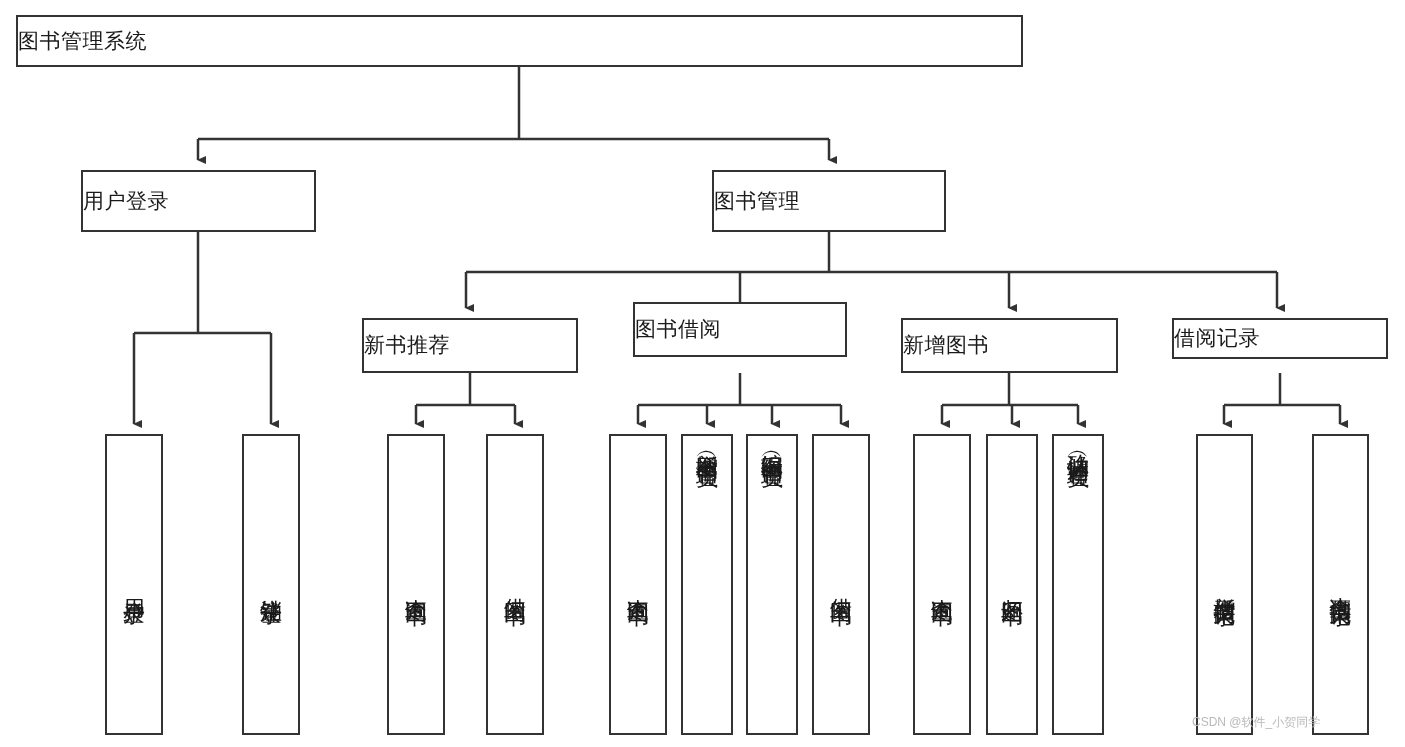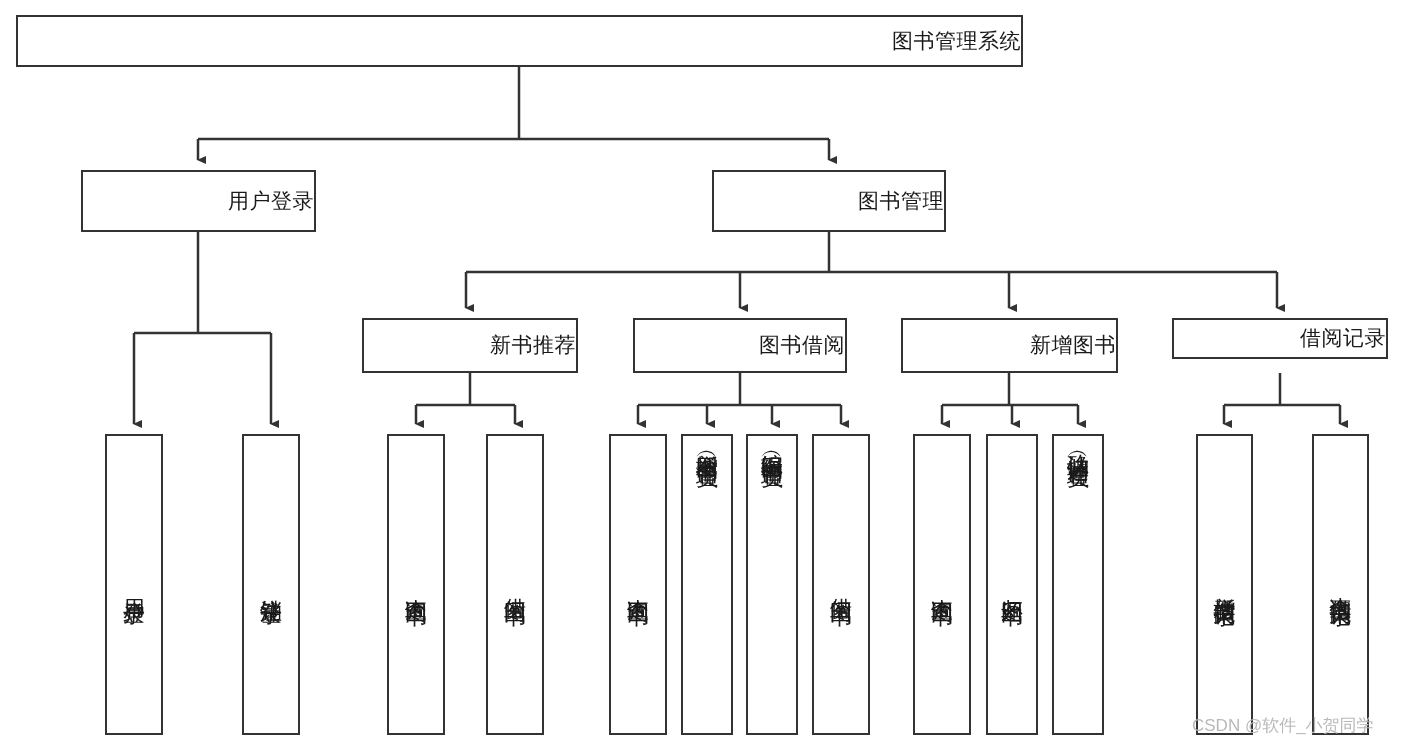--- a/index.html
+++ b/index.html
@@ -25,21 +25,21 @@
     width: 1405px;
     height: 747px;
   }
   .node {
     position: absolute;
     box-sizing: border-box;
     background: #ffffff;
     border: 2px solid #333333;
     display: flex;
     align-items: center;
-    justify-content: flex-end;
+    justify-content: flex-start;
     z-index: 2;
   }
   .node-label {
     color: #1a1a1a;
     letter-spacing: 0.5px;
     white-space: nowrap;
     line-height: 1.05;
   }
   .node.horizontal .node-label {
     font-size: 21px;
@@ -55,21 +55,21 @@
     font-size: 22px;
     letter-spacing: 2px;
     line-height: 1;
   }
   .node.vertical.centered {
     align-items: center;
   }
   .watermark {
     position: absolute;
     color: #b9b9b9;
-    font-size: 17px;
+    font-size: 12px;
     white-space: nowrap;
     z-index: 5;
     font-family: "Liberation Sans", "DejaVu Sans", sans-serif;
   }
 </style>
 </head>
 <body>
 
 <div id="diagram-root">
 
@@ -143,21 +143,21 @@
   <div class="node horizontal" style="left: 81px; top: 170px; width: 235px; height: 62px;">
     <span class="node-label">用户登录</span>
   </div>
   <div class="node horizontal" style="left: 712px; top: 170px; width: 234px; height: 62px;">
     <span class="node-label">图书管理</span>
   </div>
 
   <div class="node horizontal" style="left: 362px; top: 318px; width: 216px; height: 55px;">
     <span class="node-label">新书推荐</span>
   </div>
-  <div class="node horizontal" style="left: 633px; top: 318px; width: 214px; height: 55px;">
+  <div class="node horizontal" style="left: 633px; top: 302px; width: 214px; height: 55px;">
     <span class="node-label">图书借阅</span>
   </div>
   <div class="node horizontal" style="left: 901px; top: 318px; width: 217px; height: 55px;">
     <span class="node-label">新增图书</span>
   </div>
   <div class="node horizontal" style="left: 1172px; top: 318px; width: 216px; height: 41px;">
     <span class="node-label">借阅记录</span>
   </div>
 
   <div class="node vertical centered" style="left: 105px; top: 434px; width: 58px; height: 301px;">

